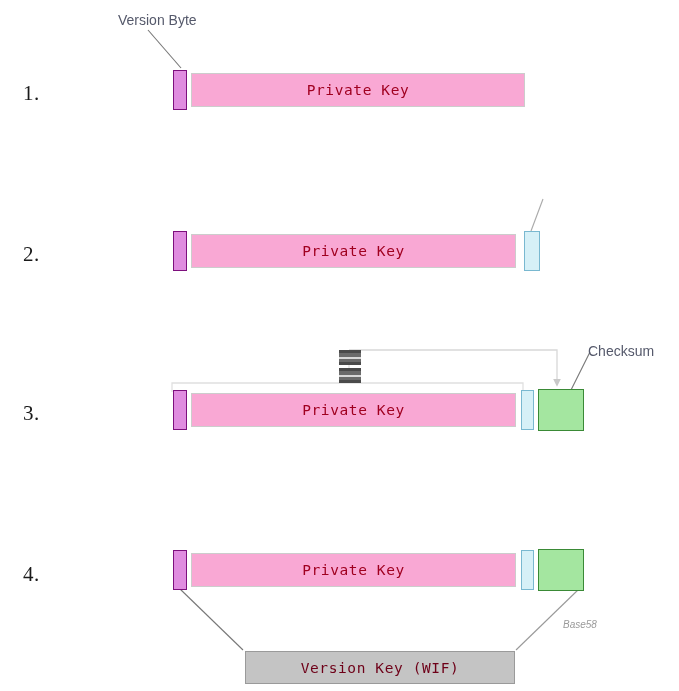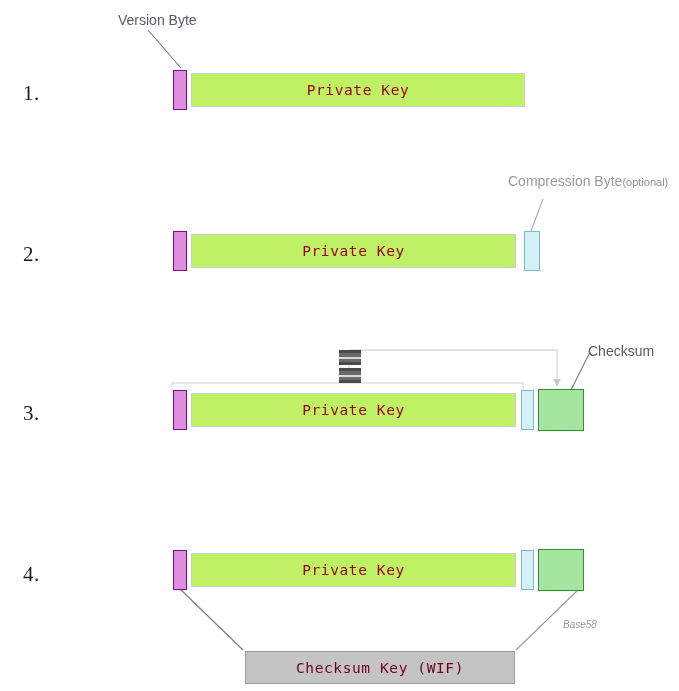--- a/index.html
+++ b/index.html
@@ -36,21 +36,21 @@
   
   .box {
     position: absolute;
     box-sizing: border-box;
   }
   .version-byte {
     background: #e08ce0;
     border: 1.5px solid #7d0f7d;
   }
   .privkey-box {
-    background: #bef264;
+    background: #f9a8d4;
     border: 1.5px solid #cccccc;
     display: flex;
     align-items: center;
     justify-content: center;
   }
   .privkey-label {
     font-family: "DejaVu Sans Mono", "Liberation Mono", monospace;
     font-size: 14.5px;
     color: #a00020;
     letter-spacing: 0.6px;
@@ -164,23 +164,20 @@
   </div>
 
   <div class="step-num" style="left:23px; top:83px;">1.</div>
 
   <div class="box version-byte" style="left:173px; top:70px; width:14px; height:40px;"></div>
 
   <div class="box privkey-box" style="left:191px; top:73px; width:334px; height:34px;">
     <span class="privkey-label">Private Key</span>
   </div>
 
-  <div class="annot gray" style="left:508px; top:174px;">
-    <span>Compression Byte</span><span class="sub">(optional)</span>
-  </div>
 
   <div class="step-num" style="left:23px; top:244px;">2.</div>
 
   <div class="box version-byte" style="left:173px; top:231px; width:14px; height:40px;"></div>
 
   <div class="box privkey-box" style="left:191px; top:234px; width:325px; height:34px;">
     <span class="privkey-label">Private Key</span>
   </div>
 
   <div class="box compression-byte" style="left:524px; top:231px; width:16px; height:40px;"></div>
@@ -214,16 +211,16 @@
 
   <div class="box compression-byte" style="left:521px; top:550px; width:13px; height:40px;"></div>
 
   <div class="box checksum-box" style="left:538px; top:549px; width:46px; height:42px;"></div>
 
   <div class="annot base58" style="left:563px; top:620px;">
     <span>Base58</span>
   </div>
 
   <div class="box wif-box" style="left:245px; top:651px; width:270px; height:33px;">
-    <span class="wif-label">Checksum Key (WIF)</span>
+    <span class="wif-label">Version Key (WIF)</span>
   </div>
 
 </div>
 
 </body></html>

